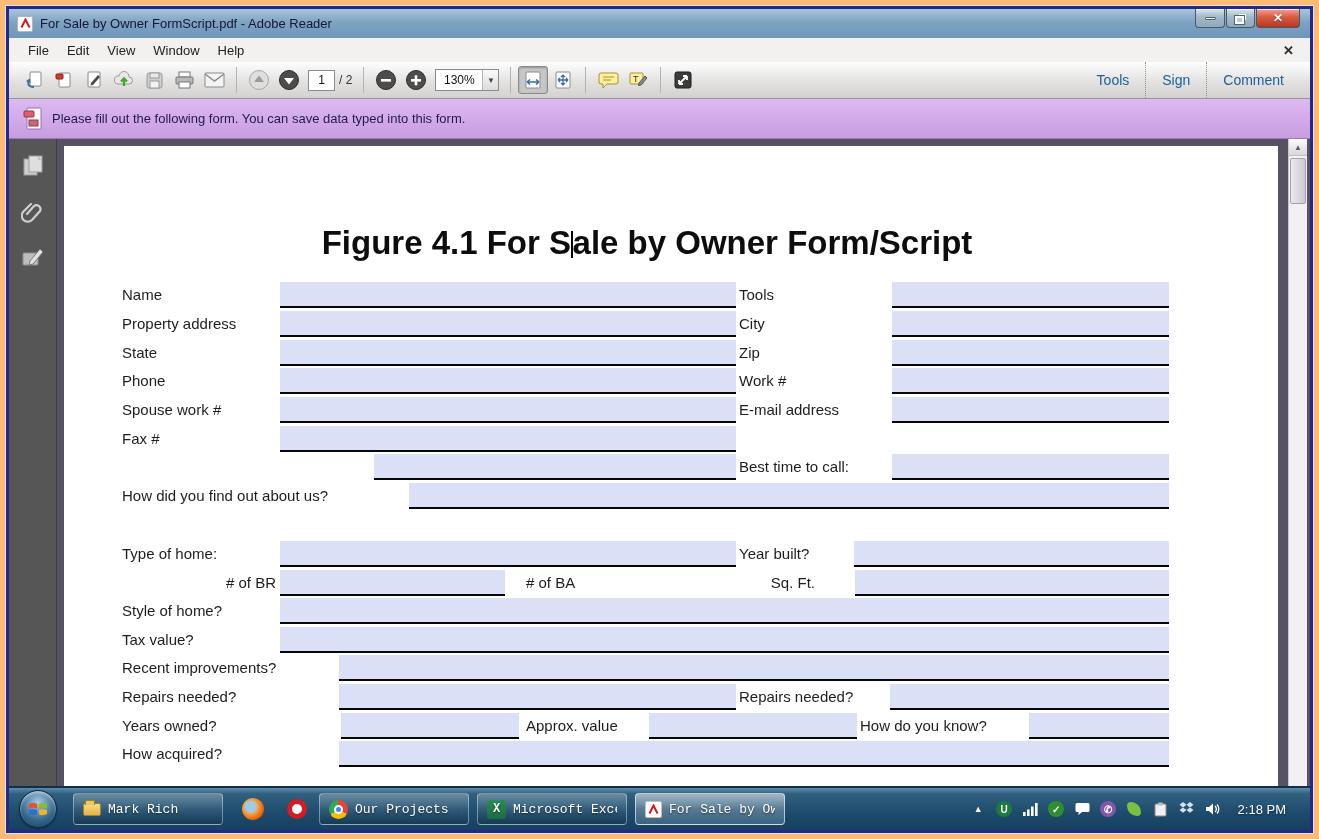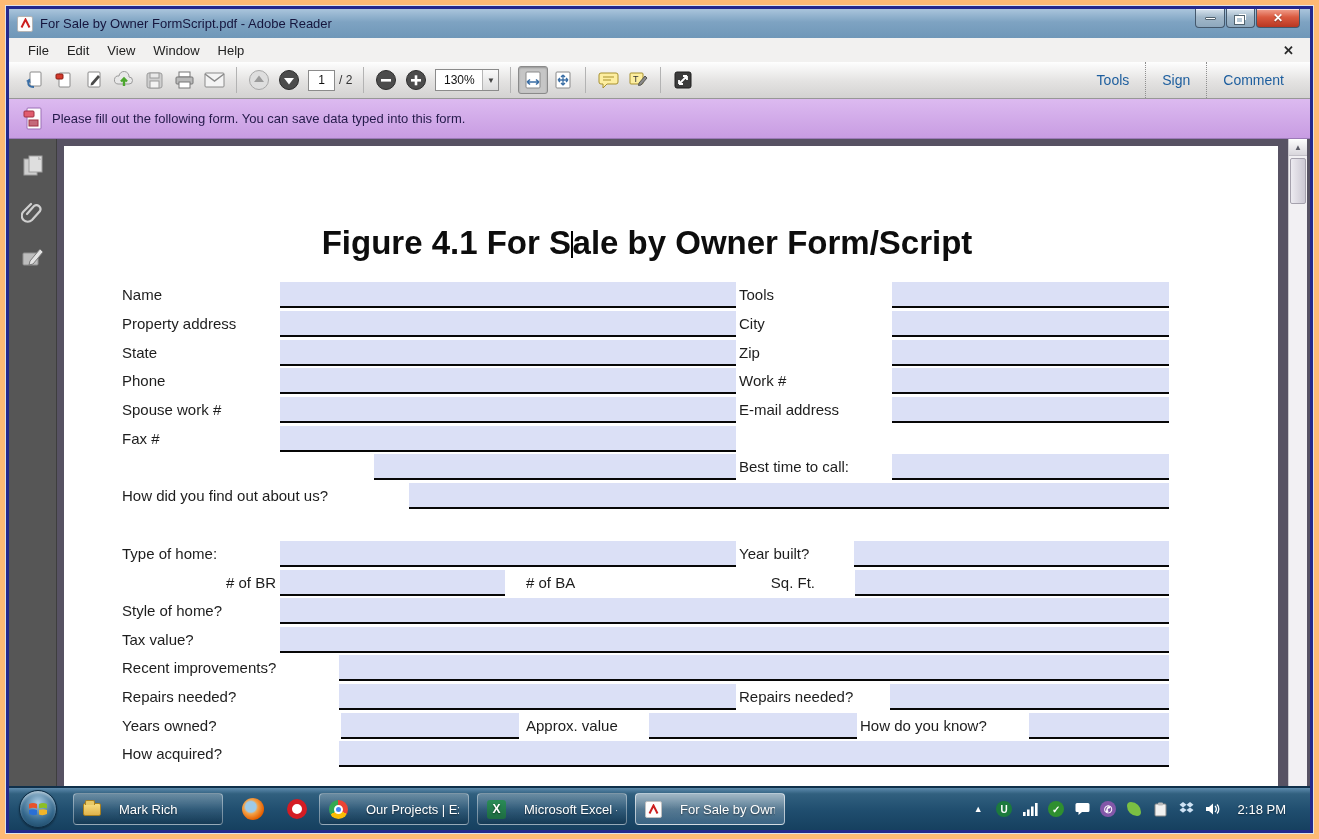--- a/index.html
+++ b/index.html
@@ -54,21 +54,21 @@
 
   .doc-title { position:absolute; top:78px; left:0; right:48px; text-align:center; font-size:33px; font-weight:bold; color:#0d0d0d; white-space:nowrap; }
   .caret { display:inline-block; width:1.5px; height:27px; background:#000; vertical-align:-4px; }
   .lb { position:absolute; height:26px; line-height:26px; font-size:15px; color:#1d1d1d; white-space:nowrap; background:#fff; padding-right:4px; }
   .lb.r { text-align:right; }
   .fd { position:absolute; height:26px; background:#dbe0f6; border-bottom:2px solid #070707; }
 
   
   .taskbar { height:44px; flex:none; background:linear-gradient(180deg,#5d8bad 0%,#31607f 14%,#1f4d6e 55%,#16405f 100%); border-top:2px solid #10304a; display:flex; align-items:center; padding:0 6px; position:relative; }
   .orb { width:38px; height:38px; border-radius:50%; border:1px solid #0d2c44; background:radial-gradient(circle at 50% 32%,#a7c9e1,#35688c 58%,#123a57); box-shadow:inset 0 2px 3px rgba(255,255,255,.55), 0 1px 2px rgba(0,0,0,.4); display:flex; align-items:center; justify-content:center; margin:0 16px 0 4px; flex:none; }
-  .task-btn { width:150px; height:32px; border-radius:4px; border:1px solid rgba(255,255,255,.38); background:linear-gradient(180deg,rgba(255,255,255,.28),rgba(255,255,255,.08) 50%,rgba(0,0,0,.14)); display:flex; align-items:center; gap:18px; padding:0 9px; margin-right:8px; color:#fff; font-size:13px; text-shadow:0 1px 2px rgba(0,0,0,.55); flex:none; }
+  .task-btn { width:150px; height:32px; border-radius:4px; border:1px solid rgba(255,255,255,.38); background:linear-gradient(180deg,rgba(255,255,255,.28),rgba(255,255,255,.08) 50%,rgba(0,0,0,.14)); display:flex; align-items:center; gap:7px; padding:0 9px; margin-right:8px; color:#fff; font-size:13px; text-shadow:0 1px 2px rgba(0,0,0,.55); flex:none;font-family:Liberation Mono, monospace; }
   .task-btn.active { background:linear-gradient(180deg,rgba(255,255,255,.55),rgba(255,255,255,.25) 50%,rgba(120,160,190,.35)); border-color:rgba(255,255,255,.6); }
   .task-btn span { overflow:hidden; white-space:nowrap; }
   .ql { width:26px; height:26px; display:flex; align-items:center; justify-content:center; margin:0 9px; flex:none; }
   .tray { margin-left:auto; display:flex; align-items:center; gap:9px; padding-right:6px; }
   .tri { color:#fff; font-size:9px; margin-right:4px; }
   .ticon { width:17px; height:17px; display:flex; align-items:center; justify-content:center; flex:none; }
   .tcirc { width:16px; height:16px; border-radius:50%; display:flex; align-items:center; justify-content:center; color:#fff; font-size:10px; font-weight:bold; }
   .clock { color:#fff; font-size:13px; margin:0 12px 0 8px; text-shadow:0 1px 2px rgba(0,0,0,.5); white-space:nowrap; }
 
   

